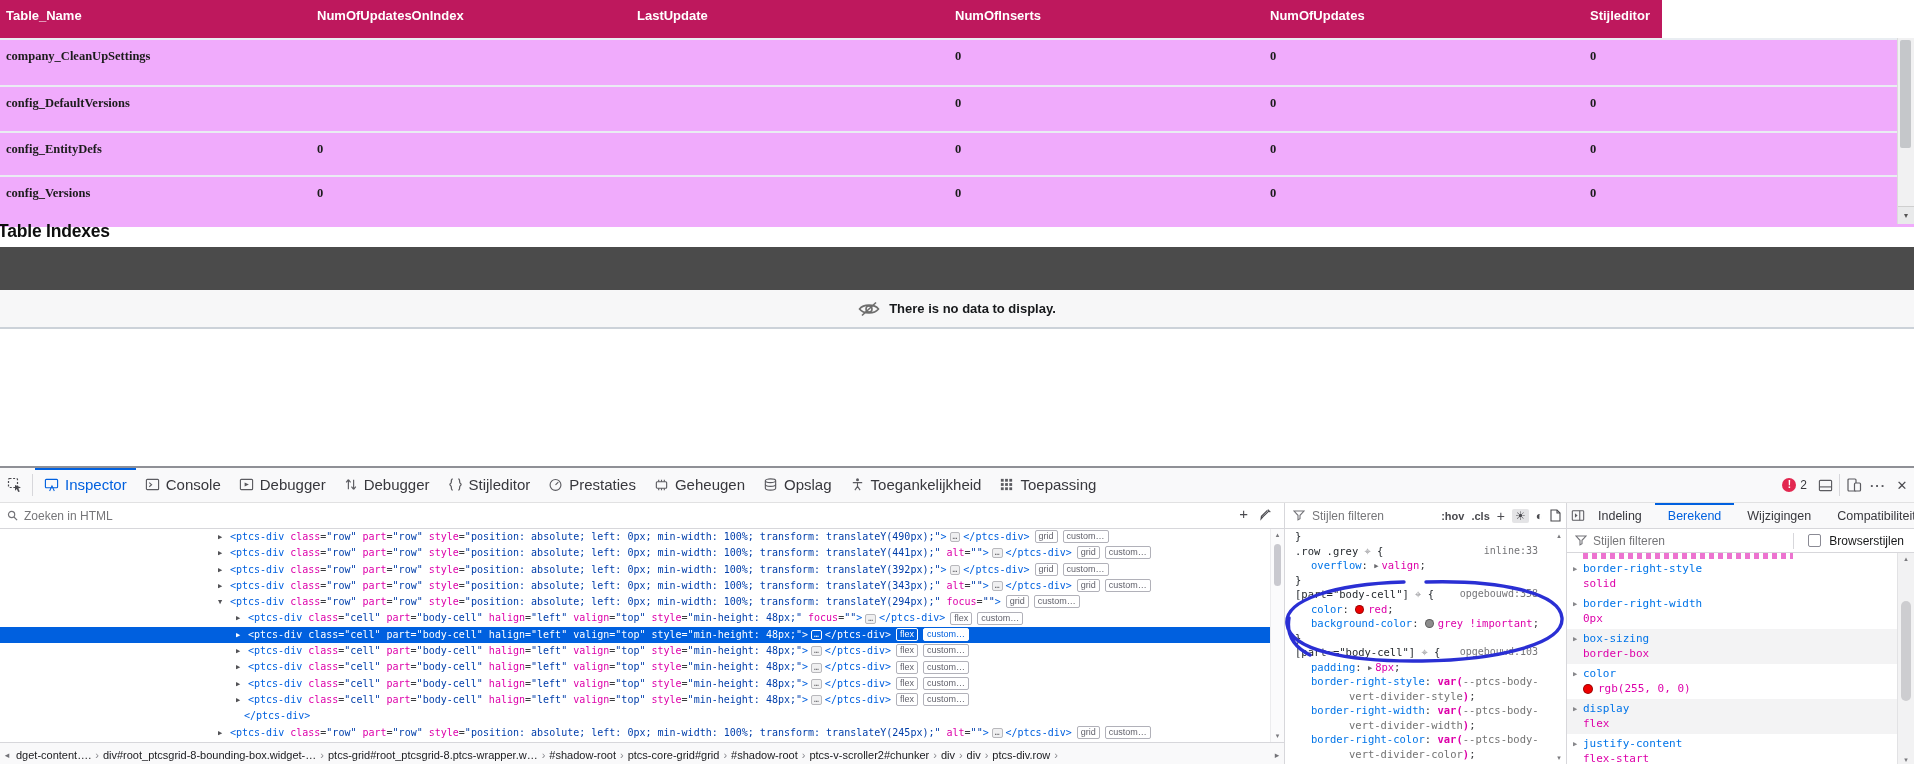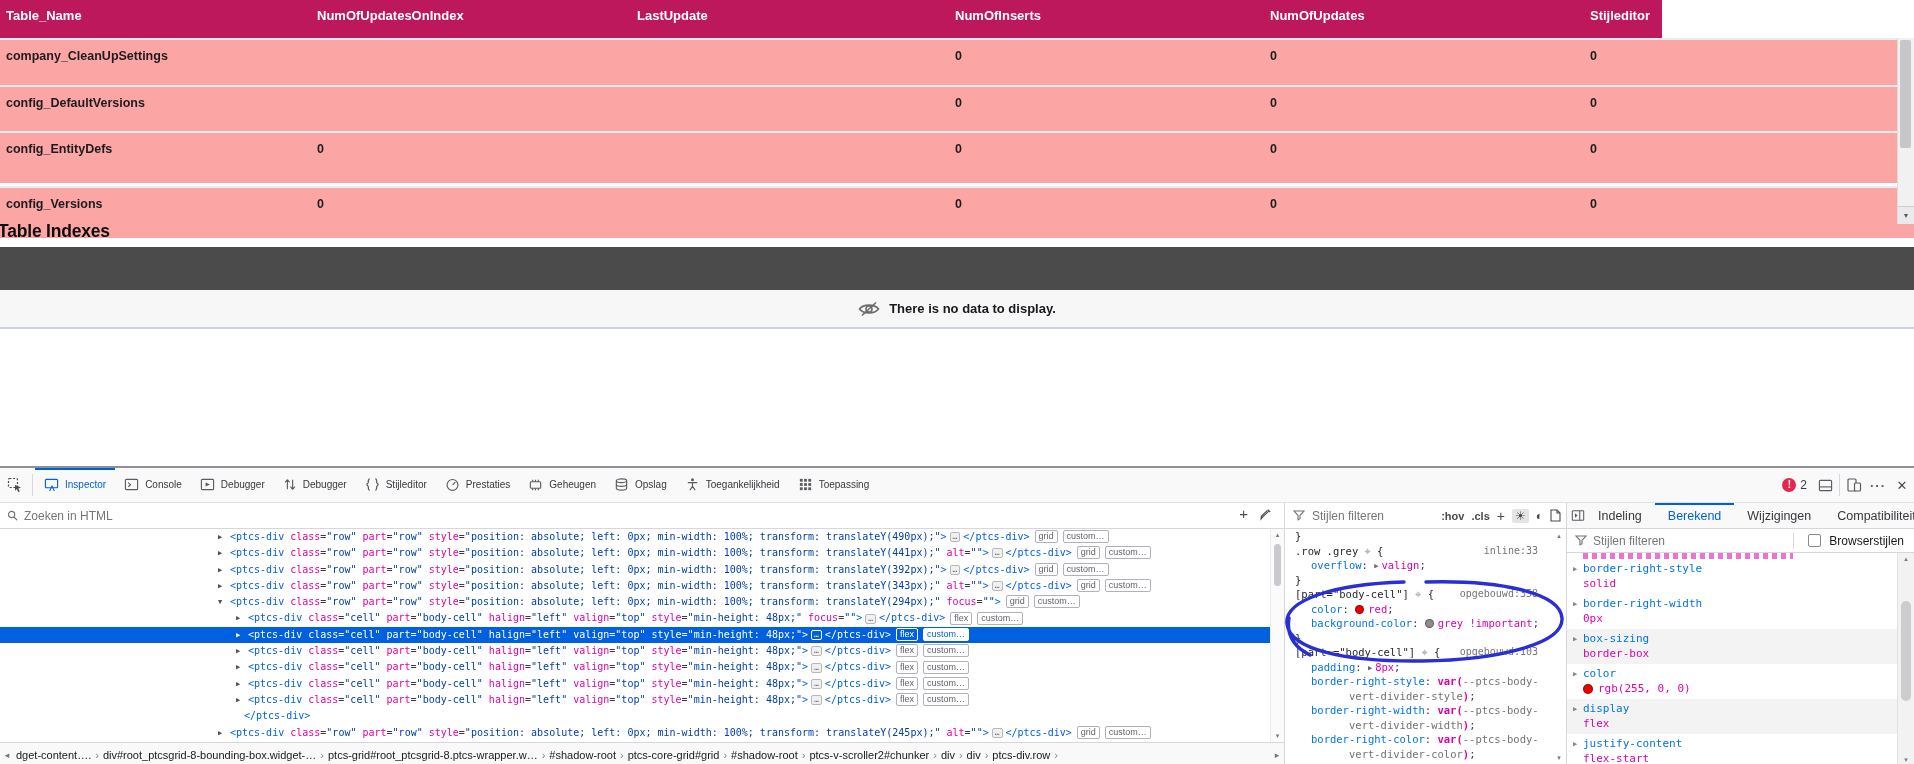--- a/index.html
+++ b/index.html
@@ -2,22 +2,22 @@
 <html><head>
 <meta charset="utf-8">
 <style>
   html,body{margin:0;padding:0;width:1914px;height:764px;overflow:hidden;background:#fff;
     font-family:"Liberation Sans",sans-serif;-webkit-font-smoothing:antialiased;}
   #app{position:relative;width:1914px;height:764px;background:#fff;}
 
   
   .grid-header{position:absolute;left:0;top:0;width:1662px;height:38px;background:#be185d;}
   .g-col{position:absolute;top:8px;color:#fff;font-weight:700;font-size:13px;white-space:nowrap;}
-  .g-row{position:absolute;left:0;width:1914px;height:52px;background:#fca5a5;
-    border-top:2px solid #e9edf2;box-sizing:border-box;}
+  .g-row{position:absolute;left:0;width:1914px;height:52px;background:#f0abfc;
+    border-top:2px solid #e9edf2;box-sizing:border-box;font-family:Liberation Serif, serif;}
   .g-cell{position:absolute;top:9px;color:#1c1c1c;font-weight:700;font-size:12.5px;white-space:nowrap;}
   .tbl-scroll{position:absolute;left:1897px;top:38px;width:17px;height:186px;background:#f1f1f2;border-left:1px solid #dcdcdc;box-sizing:border-box;}
   .tbl-thumb{position:absolute;left:2px;top:2px;width:11px;height:108px;background:#c5c7ca;border-radius:2px;}
   .tbl-btn{position:absolute;left:0;bottom:0;width:16px;height:17px;background:#e9eaeb;border-top:1px solid #cfcfcf;
     color:#555;font-size:8px;text-align:center;line-height:17px;}
 
   .section-title{position:absolute;left:-2px;top:221px;font-size:17.5px;font-weight:800;color:#0e0e0e;letter-spacing:-.2px;}
   .dark-bar{position:absolute;left:0;top:247px;width:1914px;height:43px;background:#4b4b4b;}
   .msgbar{position:absolute;left:0;top:290px;width:1914px;height:37px;background:#f7f7f8;
     border-bottom:2px solid #ccd2d9;display:flex;align-items:center;justify-content:center;gap:9px;}
@@ -26,21 +26,21 @@
 
   
   .devtools{position:absolute;left:0;top:466px;width:1914px;height:298px;background:#fff;
     border-top:2px solid #8f9096;box-sizing:content-box;}
   .dt-toolbar{position:absolute;left:0;top:0;width:1914px;height:35px;background:#f9f9fa;
     border-bottom:1px solid #e1e1e2;display:flex;align-items:center;box-sizing:border-box;}
   .pickbtn{width:30px;height:34px;display:flex;align-items:center;justify-content:center;color:#4a4a4f;}
   .tsep{width:1px;height:22px;background:#d7d7db;margin:0 2px;}
   .tool-tab{position:relative;height:34px;display:flex;align-items:center;padding:0 9px;cursor:default;color:#38383d;}
   .tool-tab .tico{display:flex;align-items:center;margin-right:6px;color:#5b5b60;}
-  .tool-tab .tlabel{font-size:10px;}
+  .tool-tab .tlabel{font-size:15px;}
   .tool-tab.active{color:#0060df;}
   .tool-tab.active .tico{color:#0060df;}
   .tab-underline{position:absolute;left:0;top:0;width:100%;height:2px;background:#0060df;}
   .tt-spacer{flex:1;}
   .errbadge{display:flex;align-items:center;gap:4px;margin:0 6px;}
   .errdot{width:14px;height:14px;border-radius:50%;background:#e22850;color:#fff;font-size:10px;font-weight:700;
     display:flex;align-items:center;justify-content:center;line-height:14px;}
   .errnum{font-size:12px;color:#38383d;}
   .ricon{width:24px;height:30px;display:flex;align-items:center;justify-content:center;color:#5b5b60;}
   .dots3{font-size:13px;font-weight:700;letter-spacing:1px;color:#5b5b60;}
@@ -180,21 +180,21 @@
         <span class="g-cell" style="left: 1590px;">0</span>
       </div>
       <div class="g-row" style="top: 131px;">
         <span class="g-cell" style="left: 6px;">config_EntityDefs</span>
         <span class="g-cell" style="left: 317px;">0</span>
         <span class="g-cell" style="left: 637px;"></span>
         <span class="g-cell" style="left: 955px;">0</span>
         <span class="g-cell" style="left: 1270px;">0</span>
         <span class="g-cell" style="left: 1590px;">0</span>
       </div>
-      <div class="g-row" style="top: 186px; text-align: right;">
+      <div class="g-row" style="top: 175px; text-align: right;">
         <span class="g-cell" style="left: 6px;">config_Versions</span>
         <span class="g-cell" style="left: 317px;">0</span>
         <span class="g-cell" style="left: 637px;"></span>
         <span class="g-cell" style="left: 955px;">0</span>
         <span class="g-cell" style="left: 1270px;">0</span>
         <span class="g-cell" style="left: 1590px;">0</span>
       </div>
     </div>
 
   <div class="tbl-scroll">

